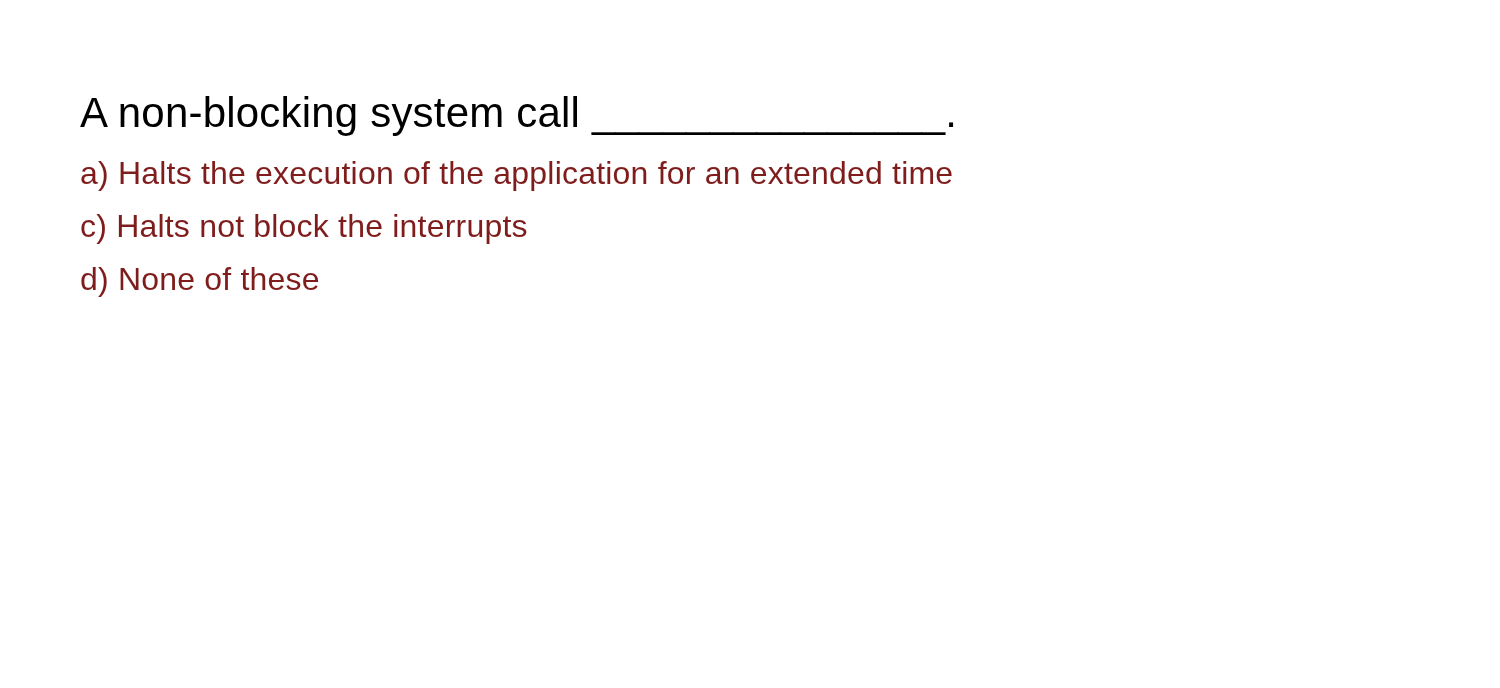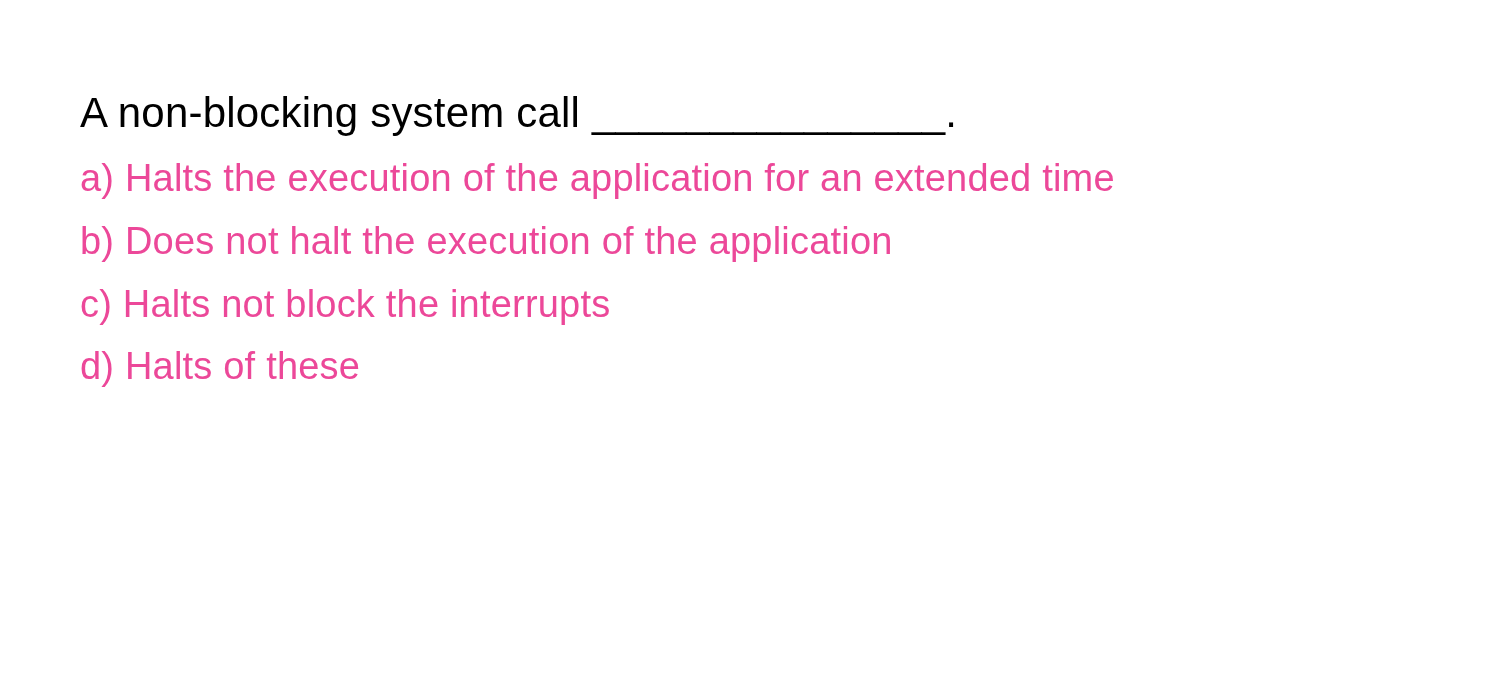--- a/index.html
+++ b/index.html
@@ -20,29 +20,28 @@
       height: 100%;
     }
     .question-stem {
       font-size: 42px;
       line-height: 1.65;
       color: #000000;
       font-weight: 400;
       letter-spacing: 0.2px;
     }
     .option-line {
-      font-size: 38px;
+      font-size: 32px;
       line-height: 1.65;
-      color: #ec4899;
+      color: #7f1d1d;
       font-weight: 400;
       letter-spacing: 0.2px;
     }
   </style>
 </head>
 <body>
 
 <div class="document-container">
   <div class="question-stem">A non-blocking system call _______________.</div>
   <div class="option-line">a) Halts the execution of the application for an extended time</div>
-  <div class="option-line">b) Does not halt the execution of the application</div>
   <div class="option-line">c) Halts not block the interrupts</div>
-  <div class="option-line">d) Halts of these</div>
+  <div class="option-line">d) None of these</div>
 </div>
 
 </body></html>

